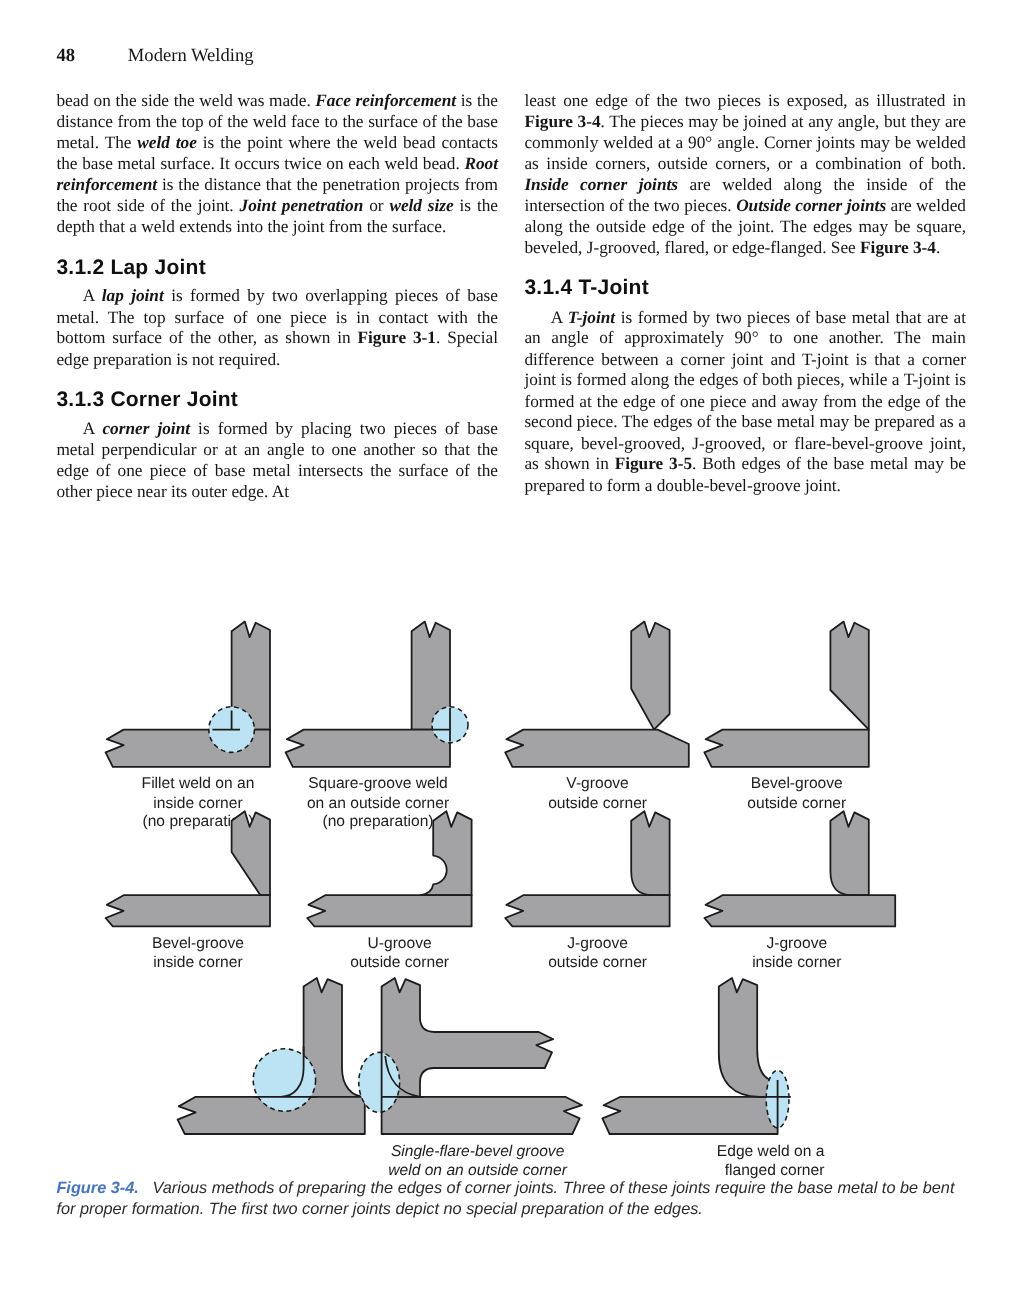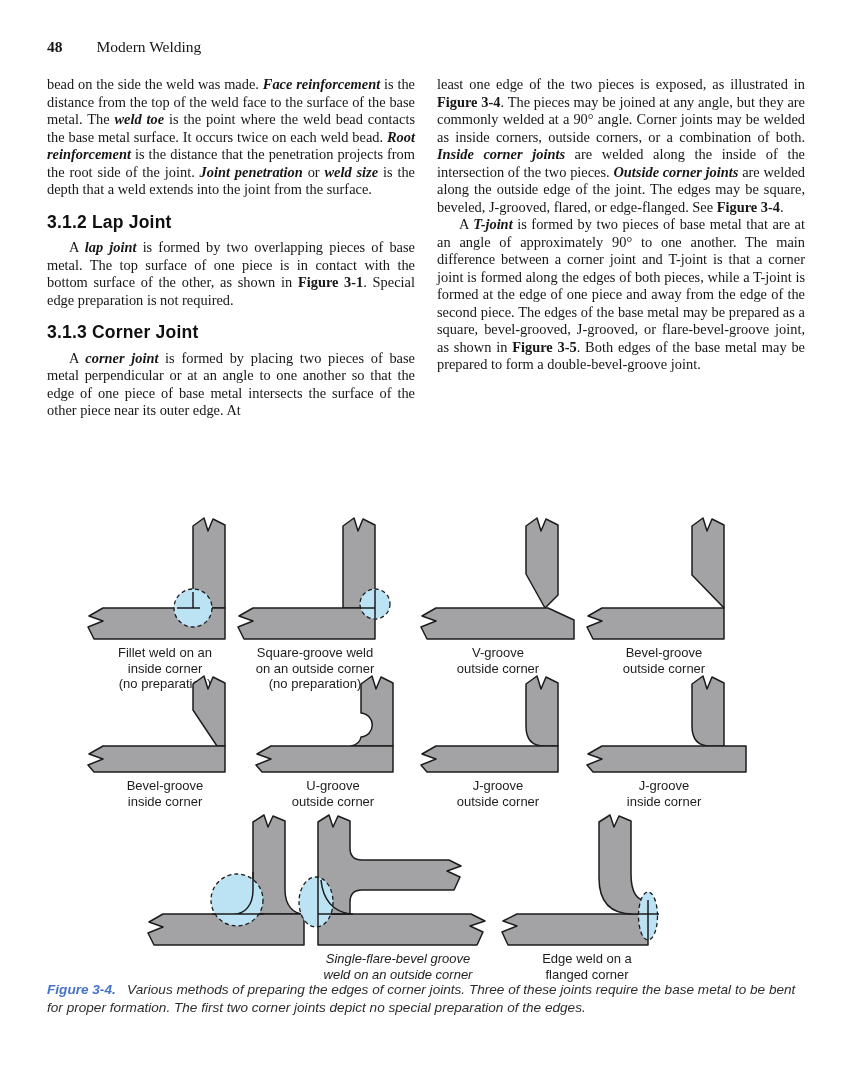--- a/index.html
+++ b/index.html
@@ -1,21 +1,21 @@
 <!DOCTYPE html>
 <html><head>
 <meta charset="utf-8">
 <style>
   html,body{margin:0;padding:0;background:#e8e8e8;}
   .page{position:relative;width:849px;height:1087px;background:#ffffff;overflow:hidden;
         font-family:"Liberation Serif",serif;color:#161616;}
   
   .pg-header{position:absolute;top:38px;left:47px;font-size:15.5px;}
   .pg-num{font-weight:bold;}
-  .pg-title{margin-left:34px;}
+  .pg-title{margin-left:44px;}
   
   .col{position:absolute;top:76px;width:368px;text-align:justify;
        font-size:14.4px;line-height:17.5px;}
   .col-left{left:47px;}
   .col-right{left:437px;}
   .body-par{margin:0;}
   .indent{text-indent:22px;}
   .sec-head{font-family:"Liberation Sans",sans-serif;font-size:17.5px;font-weight:700;
             color:#101010;margin:15px 0 8px 0;letter-spacing:.2px;}
   .seg-b{font-weight:700;}
@@ -46,20 +46,21 @@
   <div class="col col-left">
     <p class="body-par"><span>bead on the side the weld was made. </span><span class="seg-bi">Face reinforcement</span><span> is the distance from the top of the weld face to the surface of the base metal. The </span><span class="seg-bi">weld toe</span><span> is the point where the weld bead contacts the base metal surface. It occurs twice on each weld bead. </span><span class="seg-bi">Root reinforcement</span><span> is the distance that the penetration projects from the root side of the joint. </span><span class="seg-bi">Joint penetration</span><span> or </span><span class="seg-bi">weld size</span><span> is the depth that a weld extends into the joint from the surface.</span></p>
     <div class="sec-head">3.1.2 Lap Joint</div>
     <p class="body-par indent"><span>A </span><span class="seg-bi">lap joint</span><span> is formed by two overlapping pieces of base metal. The top surface of one piece is in contact with the bottom surface of the other, as shown in </span><span class="seg-b">Figure 3-1</span><span>. Special edge preparation is not required.</span></p>
     <div class="sec-head">3.1.3 Corner Joint</div>
     <p class="body-par indent"><span>A </span><span class="seg-bi">corner joint</span><span> is formed by placing two pieces of base metal perpendicular or at an angle to one another so that the edge of one piece of base metal intersects the surface of the other piece near its outer edge. At</span></p>
   </div>
 
   <div class="col col-right">
     <p class="body-par"><span>least one edge of the two pieces is exposed, as illustrated in </span><span class="seg-b">Figure 3-4</span><span>. The pieces may be joined at any angle, but they are commonly welded at a 90° angle. Corner joints may be welded as inside corners, outside corners, or a combination of both. </span><span class="seg-bi">Inside corner joints</span><span> are welded along the inside of the intersection of the two pieces. </span><span class="seg-bi">Outside corner joints</span><span> are welded along the outside edge of the joint. The edges may be square, beveled, J-grooved, flared, or edge-flanged. See </span><span class="seg-b">Figure 3-4</span><span>.</span></p>
+    <div class="sec-head">3.1.4 T-Joint</div>
     <p class="body-par indent"><span>A </span><span class="seg-bi">T-joint</span><span> is formed by two pieces of base metal that are at an angle of approximately 90° to one another. The main difference between a corner joint and T-joint is that a corner joint is formed along the edges of both pieces, while a T-joint is formed at the edge of one piece and away from the edge of the second piece. The edges of the base metal may be prepared as a square, bevel-grooved, J-grooved, or flare-bevel-groove joint, as shown in </span><span class="seg-b">Figure 3-5</span><span>. Both edges of the base metal may be prepared to form a double-bevel-groove joint.</span></p>
   </div>
 
   <div class="fig-area" id="figure-3-4">
       <div class="fig-cell" style="left: 75px; top: 516px; width: 180px;">
         <div class="fig-draw">
           <svg width="180" height="126" viewBox="0 0 180 126">
             <path class="plate" d="M118 10 L129 2 L133 15 L138 3 L150 9 L150 92 L118 92 Z"></path>
             <path class="plate" d="M150 92 L28 92 L14 100 L28 105 L13 111 L19 123 L150 123 Z"></path>
             <circle class="weld" cx="118" cy="92" r="19"></circle>
@@ -176,21 +177,21 @@
             <path class="plate" d="M20 8 L31 1 L35 13 L40 2 L52 7 L52 34 Q52 46 64 46 L151 46 L163 52 L149 57 L162 63 L156 76 L64 76 Q52 76 52 88 L52 100 L20 100 Z"></path>
             <ellipse class="weld" cx="18" cy="88" rx="17" ry="25"></ellipse>
             <path class="redraw" d="M20 62 L20 113 M20 100 L55 100 M23 66 C25 86 34 97 52 100"></path>
           </svg>
         </div>
         <div class="fig-label">
           <div>Single-flare-bevel groove</div>
           <div>weld on an outside corner</div>
         </div>
       </div>
-      <div class="fig-cell" style="left: 487px; top: 814px; width: 200px;">
+      <div class="fig-cell" style="left: 487px; top: 814px; width: 200px; text-align: right;">
         <div class="fig-draw">
           <svg width="200" height="134" viewBox="0 0 200 134">
             <path class="plate" d="M161 100 L30 100 L16 107 L30 112 L15 118 L21 131 L161 131 Z"></path>
             <path class="plate" d="M112 8 L123 1 L127 13 L132 2 L144 7 L144 60 C144 78 150 87 161 87 L161 100 L146 100 C125 100 112 89 112 64 Z"></path>
             <ellipse class="weld" cx="161" cy="102" rx="9.5" ry="24"></ellipse>
             <path class="redraw" d="M161 86 L161 126 M152 100 L172 100"></path>
           </svg>
         </div>
         <div class="fig-label">
           <div>Edge weld on a</div>

